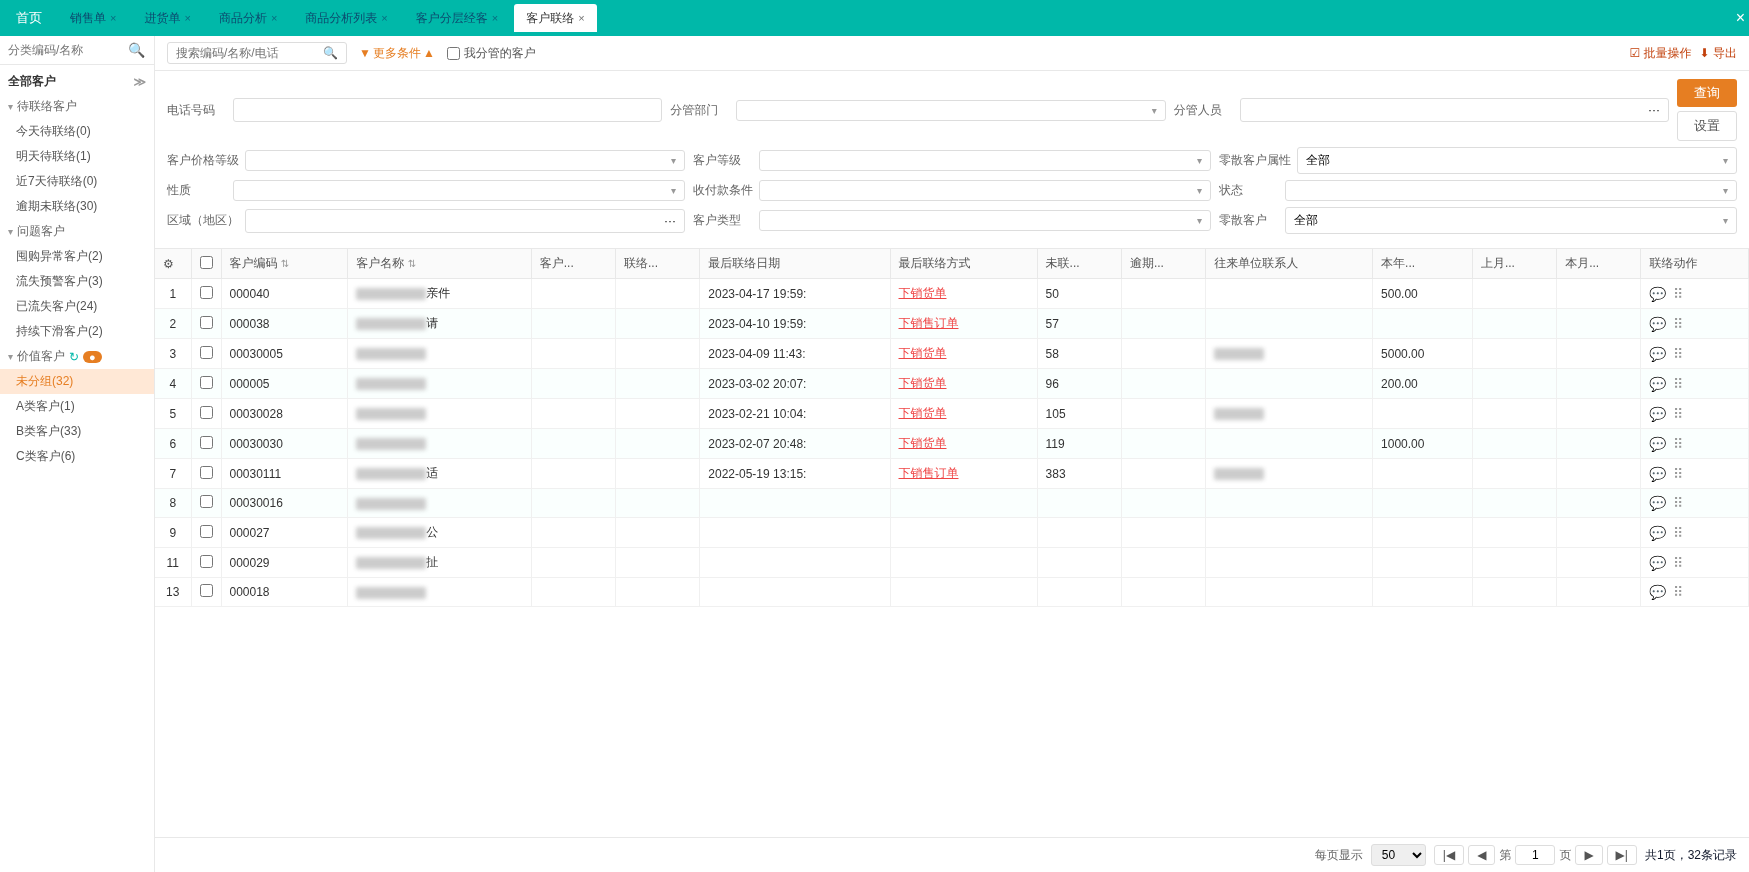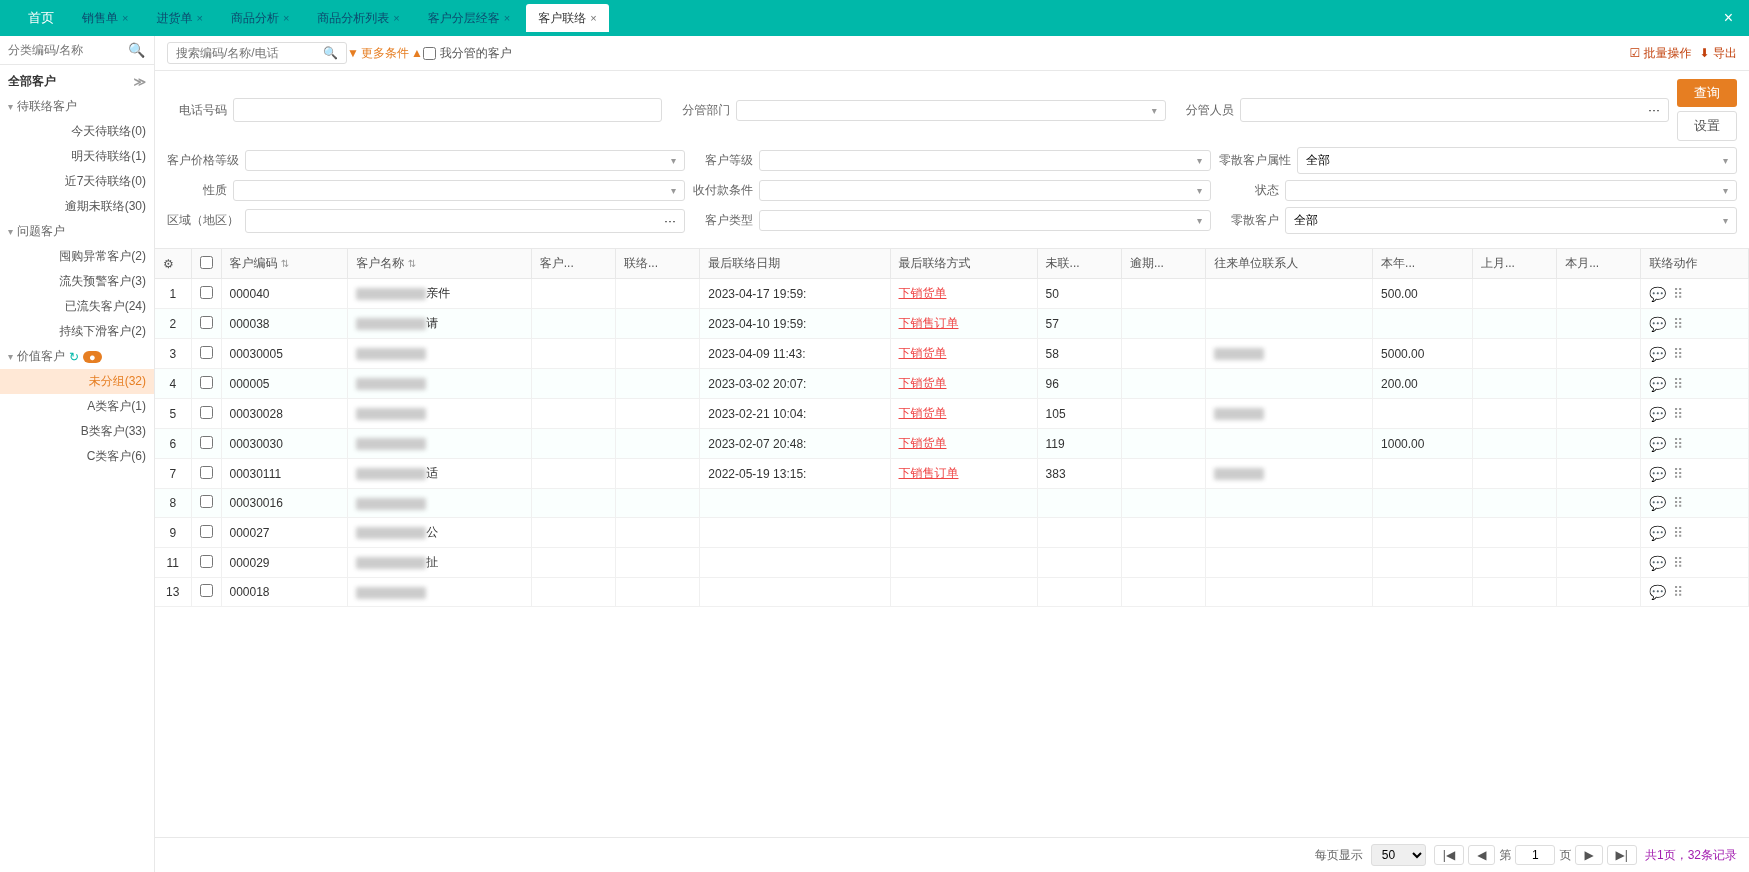--- a/index.html
+++ b/index.html
@@ -1,21 +1,21 @@
 <!DOCTYPE html>
 <html><head>
   <meta charset="utf-8">
   <style>
     * { box-sizing: border-box; margin: 0; padding: 0; font-family: 'Microsoft YaHei', Arial, sans-serif; font-size: 12px; }
     body { background: #f5f5f5; overflow: hidden; }
 
     
     .top-nav {
       display: flex; align-items: center;
-      background: #00b8a9; height: 36px; padding: 0 16px;
+      background: #00b8a9; height: 36px; padding: 0 4px;
       color: white; gap: 4px;
     }
     .nav-tab {
       display: flex; align-items: center; gap: 4px;
       padding: 0 12px; height: 28px; border-radius: 3px 3px 0 0;
       cursor: pointer; color: #0c4a6e; font-size: 13px;
       white-space: nowrap;
     }
     .nav-tab.active {
       background: white; color: #333;
@@ -60,33 +60,33 @@
     .sidebar-section-header .collapse-icon { color: #999; font-size: 12px; }
 
     .sidebar-group-label {
       padding: 4px 8px; color: #666; font-size: 12px; display: flex;
       align-items: center; gap: 4px; cursor: pointer;
     }
     .sidebar-group-label .arrow { font-size: 10px; color: #999; }
 
     .sidebar-item {
       padding: 4px 8px 4px 16px; color: #555; font-size: 12px;
-      cursor: pointer; display: flex; align-items: center; justify-content: flex-end;
+      cursor: pointer; display: flex; align-items: center;
     }
     .sidebar-item.active { background: #ffe8d6; color: #e67e22; }
 
     
     .content-area {
       flex: 1; display: flex; flex-direction: column; overflow: hidden;
     }
 
     
     .filter-bar {
       background: white; border-bottom: 1px solid #e8e8e8;
-      padding: 6px 12px; display: flex; align-items: center; 
+      padding: 6px 12px; display: flex; align-items: center; gap: 12px;
       flex-shrink: 0;
     }
     .filter-search {
       display: flex; align-items: center; border: 1px solid #ddd;
       border-radius: 3px; padding: 3px 8px; gap: 6px; width: 180px;
     }
     .filter-search input { border: none; outline: none; font-size: 12px; width: 100%; }
     .filter-more { color: #e67e22; cursor: pointer; display: flex; align-items: center; gap: 2px; }
     .filter-checkbox { display: flex; align-items: center; gap: 4px; color: #555; cursor: pointer; }
     .filter-actions { margin-left: auto; display: flex; gap: 8px; }
@@ -96,21 +96,21 @@
     .advanced-filter {
       background: white; border-bottom: 1px solid #e8e8e8;
       padding: 8px 12px; flex-shrink: 0;
     }
     .filter-row {
       display: flex; align-items: center; gap: 8px; margin-bottom: 6px;
     }
     .filter-field {
       display: flex; align-items: center; flex: 1; gap: 6px;
     }
-    .filter-label { color: #666; font-size: 12px; white-space: nowrap; min-width: 60px; text-align: right; }
+    .filter-label { color: #666; font-size: 12px; white-space: nowrap; min-width: 60px; }
     .filter-input {
       flex: 1; border: 1px solid #ddd; border-radius: 3px;
       padding: 4px 8px; font-size: 12px; outline: none;
     }
     .filter-select {
       flex: 1; border: 1px solid #ddd; border-radius: 3px;
       padding: 4px 8px; font-size: 12px; display: flex;
       align-items: center; justify-content: space-between; cursor: pointer;
       background: white;
     }
@@ -175,21 +175,21 @@
     }
     .page-nav { display: flex; align-items: center; gap: 4px; }
     .page-nav button {
       border: 1px solid #ddd; background: white; border-radius: 3px;
       padding: 2px 8px; cursor: pointer; color: #555;
     }
     .page-input {
       border: 1px solid #ddd; border-radius: 3px; padding: 2px 6px;
       width: 40px; text-align: center; font-size: 12px;
     }
-    .page-total { color: #a21caf; }
+    .page-total { color: #0f172a; }
     .badge-orange {
       background: #e67e22; color: white; border-radius: 10px;
       padding: 0 6px; font-size: 11px;
     }
     .icon-refresh { color: #00b8a9; cursor: pointer; }
 
     
     td.row-num { color: #333; text-align: center; width: 30px; }
   </style>
 </head>

